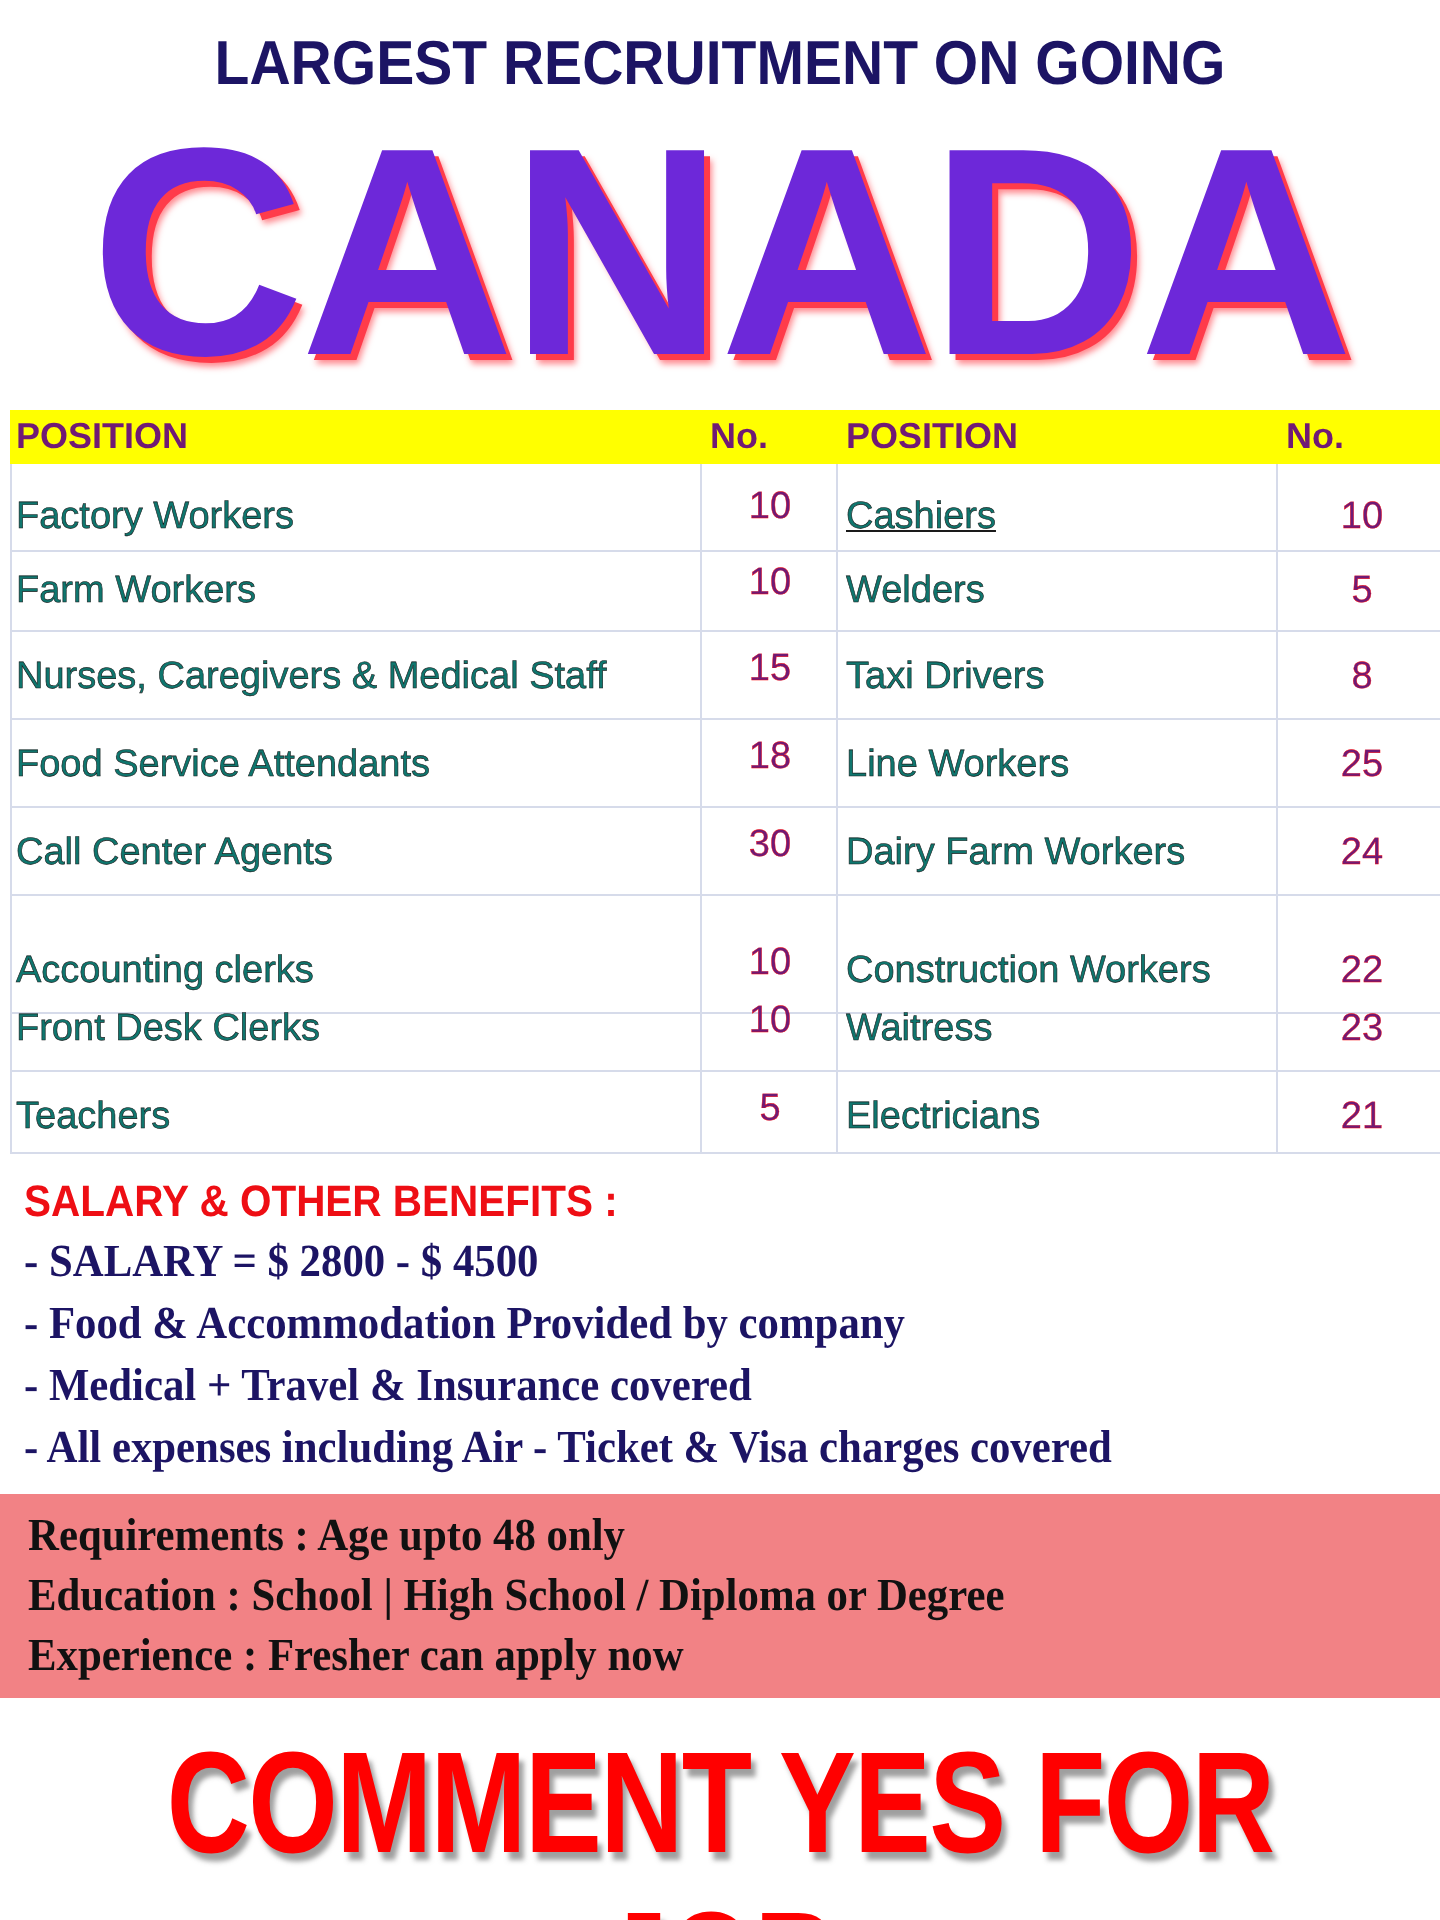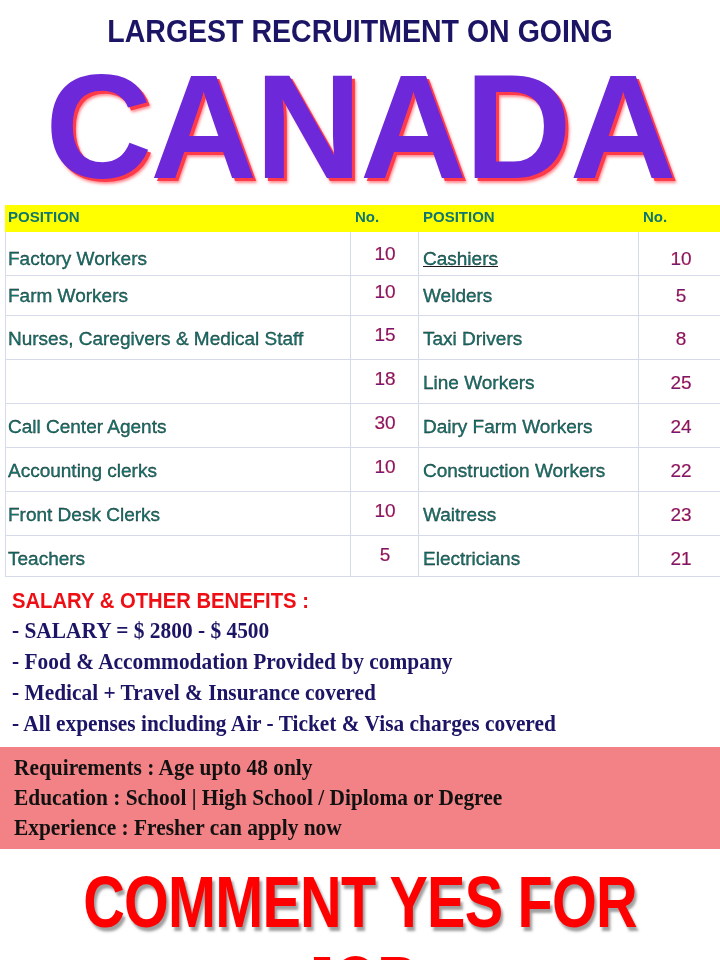--- a/index.html
+++ b/index.html
@@ -1,21 +1,21 @@
 <!DOCTYPE html>
 <html><head>
   <meta charset="utf-8">
   <style>
     html, body { margin: 0; padding: 0; }
     body { width: 720px; height: 960px; background: #ffffff; position: relative; overflow: hidden; font-family: "Liberation Sans", sans-serif; }
     .headline { position: absolute; top: 14px; left: 0; width: 720px; text-align: center; font-family: "Liberation Sans", sans-serif; font-weight: bold; font-size: 31px; color: #1c1464; letter-spacing: 0px; transform: scaleX(0.92); transform-origin: center; }
     .country { position: absolute; top: 52px; left: 0; width: 720px; text-align: center; font-family: "Liberation Sans", sans-serif; font-weight: bold; font-size: 148px; line-height: 150px; color: #6d28d9; letter-spacing: -2px; text-shadow: 3px 3px 0 #ff3b4a, 4px 5px 3px rgba(255,60,70,0.6); }
     .table { position: absolute; top: 205px; left: 5px; width: 715px; height: 372px; }
     .thead { position: absolute; top: 0; left: 0; width: 715px; height: 27px; background: #ffff00; }
-    .th { position: absolute; top: 3px; font-weight: bold; font-size: 15px; color: #0f766e; }
+    .th { position: absolute; top: 3px; font-weight: bold; font-size: 18px; color: #701a75; }
     .row { position: absolute; left: 0; width: 715px; height: 44px; border-bottom: 1px solid #d6dbea; box-sizing: border-box; }
     .vline { position: absolute; top: 27px; width: 1px; height: 345px; background: #d6dbea; }
     .cell-pos { position: absolute; font-size: 19px; color: #0f766e; font-weight: normal; -webkit-text-stroke: 0.3px #1a1a1a; white-space: nowrap; }
     .cell-no { position: absolute; font-size: 19px; color: #701a75; text-align: center; width: 60px; -webkit-text-stroke: 0.2px #ff0000; }
     .benefits-title { position: absolute; top: 588px; left: 12px; font-weight: bold; font-size: 22px; color: #ee0e14; transform: scaleX(0.92); transform-origin: left; }
     .benefit { position: absolute; left: 12px; font-family: "Liberation Serif", serif; font-weight: bold; font-size: 23px; color: #1c1464; transform: scaleX(0.93); transform-origin: left; white-space: nowrap; }
     .req-box { position: absolute; top: 747px; left: 0; width: 720px; height: 102px; background: #f28285; }
     .req { position: absolute; left: 14px; font-family: "Liberation Serif", serif; font-weight: bold; font-size: 23px; color: #111; transform: scaleX(0.93); transform-origin: left; white-space: nowrap; }
     .cta { position: absolute; top: 862px; left: 0; width: 720px; text-align: center; font-weight: bold; font-size: 72px; line-height: 80px; color: #ff0000; letter-spacing: -1px; transform: scaleX(0.8); transform-origin: center; text-shadow: 3px 4px 3px rgba(80,80,80,0.55); }
   </style>
@@ -50,31 +50,32 @@
     <span class="cell-pos" style="left:418px; top:9px;">Welders</span>
     <span class="cell-no" style="left:646px; top:9px;">5</span>
   </div>
   <div class="row" style="top:111px;">
     <span class="cell-pos" style="left:3px; top:12px;">Nurses, Caregivers &amp; Medical Staff</span>
     <span class="cell-no" style="left:350px; top:8px;">15</span>
     <span class="cell-pos" style="left:418px; top:12px;">Taxi Drivers</span>
     <span class="cell-no" style="left:646px; top:12px;">8</span>
   </div>
   <div class="row" style="top:155px;">
+    <span class="cell-pos" style="left:3px; top:12px;">Food Service Attendants</span>
     <span class="cell-no" style="left:350px; top:8px;">18</span>
     <span class="cell-pos" style="left:418px; top:12px;">Line Workers</span>
     <span class="cell-no" style="left:646px; top:12px;">25</span>
   </div>
   <div class="row" style="top:199px;">
     <span class="cell-pos" style="left:3px; top:12px;">Call Center Agents</span>
     <span class="cell-no" style="left:350px; top:8px;">30</span>
     <span class="cell-pos" style="left:418px; top:12px;">Dairy Farm Workers</span>
     <span class="cell-no" style="left:646px; top:12px;">24</span>
   </div>
-  <div class="row" style="top:243px;">
+  <div class="row" style="top:258px;">
     <span class="cell-pos" style="left:3px; top:12px;">Accounting clerks</span>
     <span class="cell-no" style="left:350px; top:8px;">10</span>
     <span class="cell-pos" style="left:418px; top:12px;">Construction Workers</span>
     <span class="cell-no" style="left:646px; top:12px;">22</span>
   </div>
   <div class="row" style="top:287px;padding-left:12px;">
     <span class="cell-pos" style="left:3px; top:12px;">Front Desk Clerks</span>
     <span class="cell-no" style="left:350px; top:8px;">10</span>
     <span class="cell-pos" style="left:418px; top:12px;">Waitress</span>
     <span class="cell-no" style="left:646px; top:12px;">23</span>

